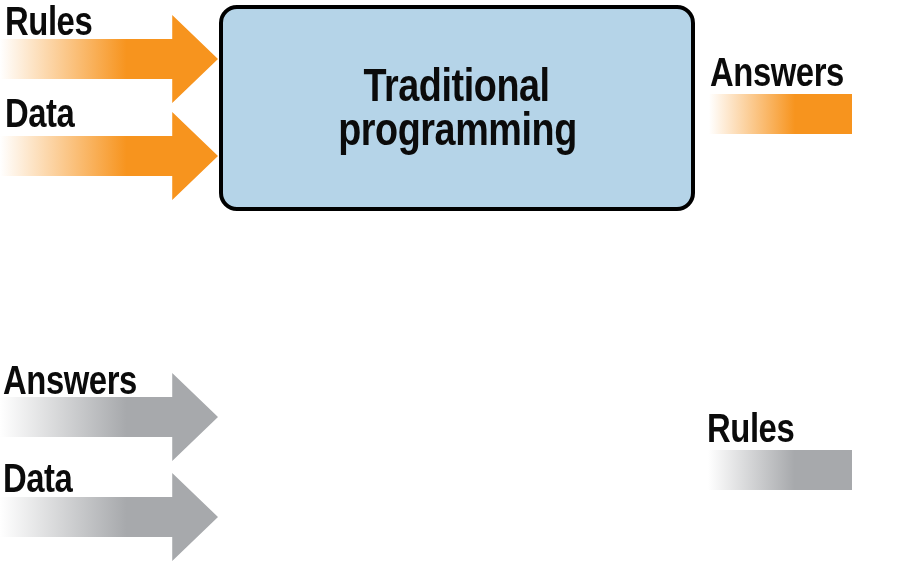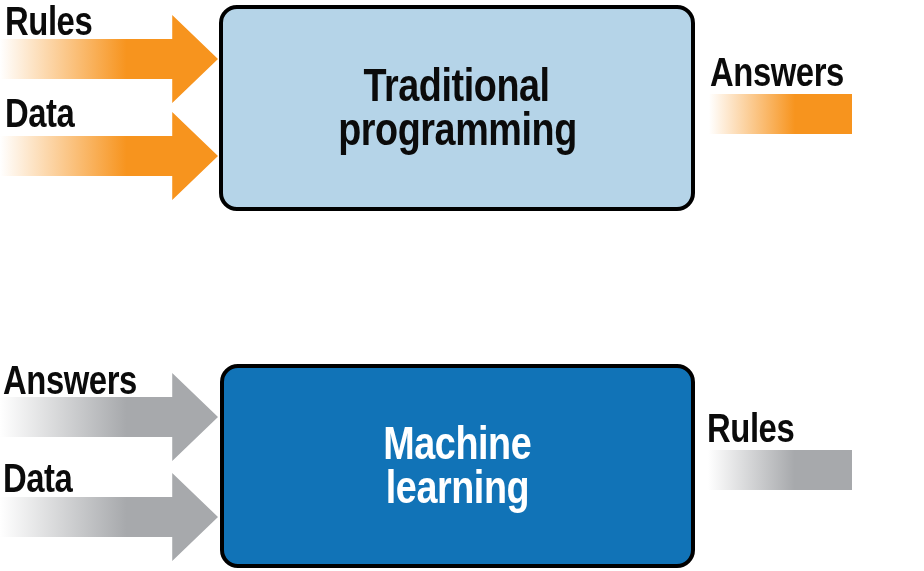--- a/index.html
+++ b/index.html
@@ -99,22 +99,18 @@
     <div class="arrow orange-out arr-answers-out"></div>
   </div>
 
   <div class="flow-group">
     <span class="flow-label lbl-answers-in">Answers</span>
     <div class="arrow gray-in arr-answers-in"></div>
 
     <span class="flow-label lbl-data-bot">Data</span>
     <div class="arrow gray-in arr-data-bot"></div>
 
-    <div class="process-box box-ml">
-      <div class="box-line">Machine</div>
-      <div class="box-line">learning</div>
-    </div>
 
     <span class="flow-label lbl-rules-out">Rules</span>
     <div class="arrow gray-out arr-rules-out"></div>
   </div>
 
 </div>
 
 </body></html>

